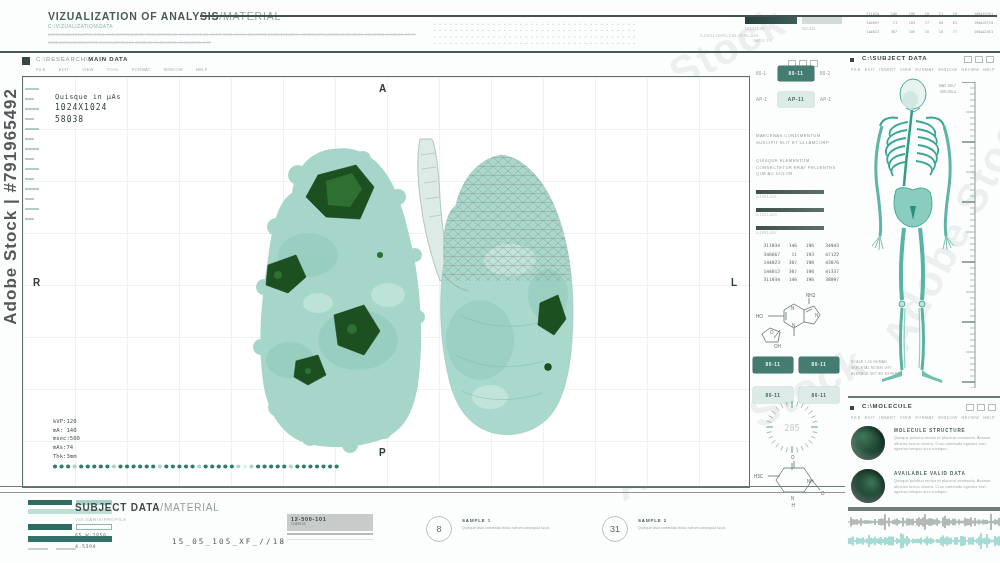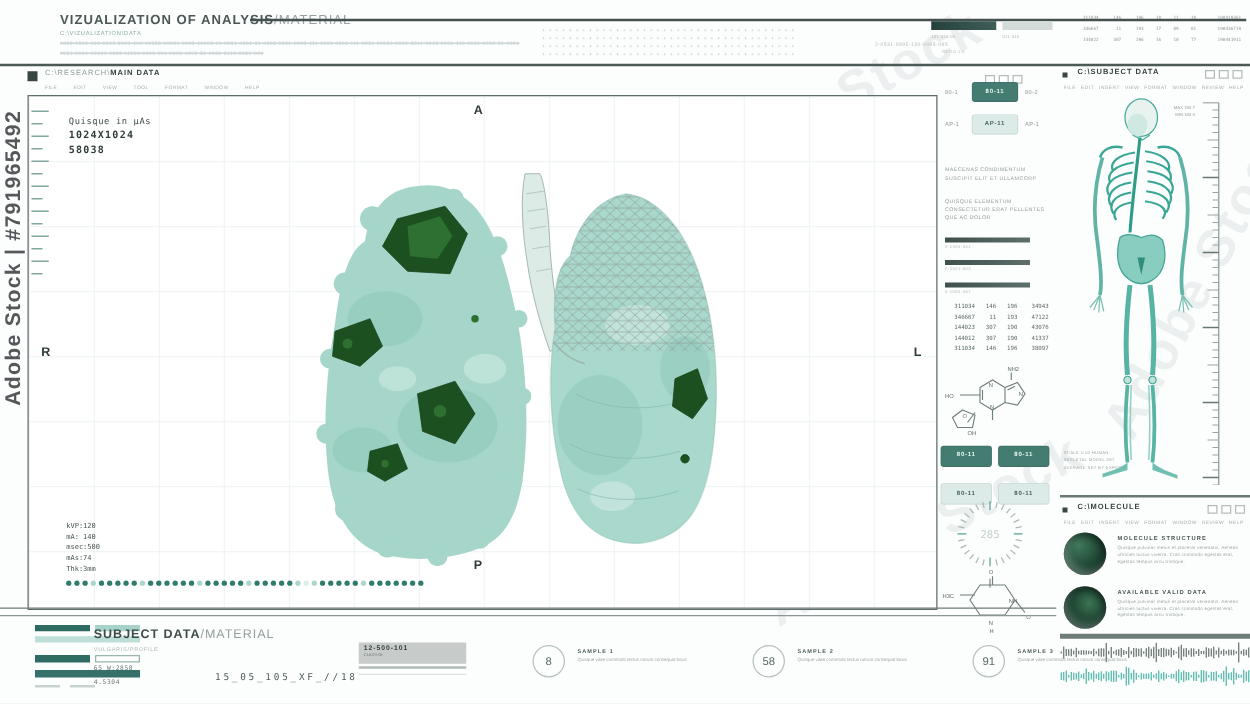--- a/index.html
+++ b/index.html
@@ -33,21 +33,21 @@
   .menu{display:flex;gap:13px;font-size:3.9px;color:#a2aeab;letter-spacing:.4px;}
   .menu .mi{cursor:default;}
   .sq{position:absolute;background:#3a4644;}
   .wdots{position:absolute;display:flex;gap:3px;}
   .wdots span{width:6px;height:5px;border:.8px solid #b2bcb9;background:#fff;}
   
   #viewport{position:absolute;left:22px;top:76px;width:726px;height:410px;background:
       linear-gradient(#eef2f1 1px,transparent 1px),linear-gradient(90deg,#eef2f1 1px,transparent 1px),#fff;
       background-size:52px 52px;border:1.5px solid #5d6d6b;}
   .exp-label{font-size:7px;color:#3f4d4b;letter-spacing:.5px;}
-  .exp-val{font-size:8px;font-weight:700;color:#2f3d3b;letter-spacing:1px;}
+  .exp-val{font-size:8px;font-weight:400;color:#2f3d3b;letter-spacing:1px;}
   .orient{position:absolute;font-size:10px;font-weight:700;color:#2e3b39;}
   .stats{font-size:5.6px;line-height:1.55;color:#46544f;}
   
   .side-label{font-size:4.6px;color:#8d9a97;letter-spacing:.3px;}
   .btn{position:absolute;border-radius:2px;font-size:4.8px;font-weight:700;letter-spacing:.6px;
        display:flex;align-items:center;justify-content:center;cursor:pointer;}
   .btn.dark{background:#447c72;color:#eafaf5;box-shadow:0 0 0 .5px #3a6c63;}
   .btn.lite{background:#dcebe7;color:#45615a;box-shadow:0 0 0 .5px #bed3cd;}
   .side-para{font-size:4.2px;line-height:1.6;color:#94a19e;letter-spacing:.4px;text-transform:uppercase;}
   .sbar{margin-bottom:9px;}
@@ -638,29 +638,22 @@
 
   <div id="samples-row" class="abs" style="left:426px;top:516px;display:flex;gap:48px;">
       <div class="sample">
         <div class="scircle">8</div>
         <div class="stext">
           <div class="slabel">SAMPLE 1</div>
           <div class="sbody">Quisque vitae commodo lectus rutrum consequat lacus</div>
         </div>
       </div>
       <div class="sample">
-        <div class="scircle">58</div>
+        <div class="scircle">31</div>
         <div class="stext">
           <div class="slabel">SAMPLE 2</div>
           <div class="sbody">Quisque vitae commodo lectus rutrum consequat lacus</div>
         </div>
       </div>
-      <div class="sample">
-        <div class="scircle">91</div>
-        <div class="stext">
-          <div class="slabel">SAMPLE 3</div>
-          <div class="sbody">Quisque vitae commodo lectus rutrum consequat lacus</div>
-        </div>
-      </div>
     </div>
 
   <div class="wm-side">Adobe Stock | #791965492</div>
 </div>
 
 </body></html>

